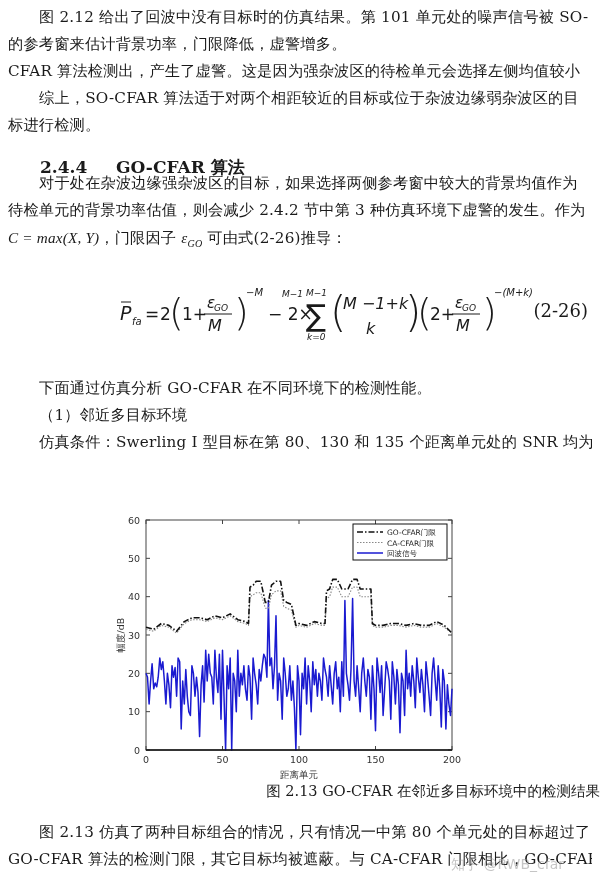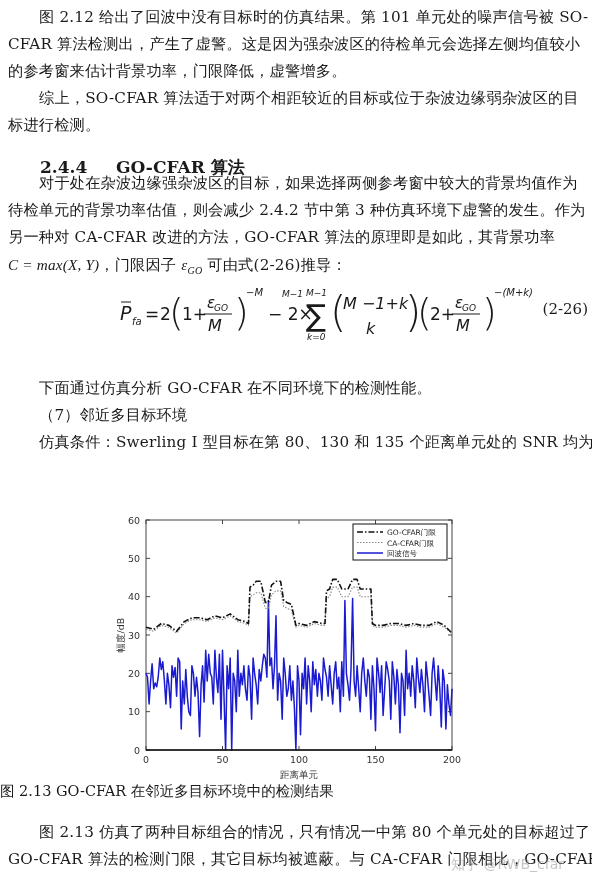--- a/index.html
+++ b/index.html
@@ -18,60 +18,59 @@
   .indent { padding-left: 31px; }
   .heading {
     position: absolute; left: 40px; top: 156px;
     font-size: 17px; font-weight: bold;
   }
   .heading .num { display: inline-block; width: 70px; }
   .formula {
     position: absolute; left: 0; top: 280px; width: 600px; height: 70px;
   }
   .formula .eq-no {
-    position: absolute; right: 12px; top: 20px; font-size: 15px;
+    position: absolute; right: 12px; top: 20px; font-size: 18px;
   }
   .math { font-family: "Liberation Serif", "DejaVu Serif", serif; }
   .figure { position: absolute; left: 0; top: 500px; width: 600px; height: 310px; }
   .caption {
-    position: absolute; left: 0; width: 600px; top: 782px; text-align: left;
+    position: absolute; left: 0; width: 600px; top: 782px; text-align: right;
     font-size: 14.5px;
   }
   .watermark {
     position: absolute; right: 36px; top: 856px;
     font-family: "DejaVu Sans", sans-serif; font-size: 14px;
     color: rgba(150,150,150,0.55);
   }
   svg text { font-family: "DejaVu Sans", "Liberation Sans", sans-serif; }
 </style>
 </head>
 <body>
 
 <div class="page">
 
   <div class="para" style="top:4px;">
     <span class="ln indent">图 2.12 给出了回波中没有目标时的仿真结果。第 101 单元处的噪声信号被 SO-</span>
+    <span class="ln">的参考窗来估计背景功率，门限降低，虚警增多。</span>
     <span class="ln">CFAR 算法检测出，产生了虚警。这是因为强杂波区的待检单元会选择左侧均值较小</span>
-    <span class="ln">的参考窗来估计背景功率，门限降低，虚警增多。</span>
   </div>
 
   <div class="para" style="top:85px;">
     <span class="ln indent">综上，SO-CFAR 算法适于对两个相距较近的目标或位于杂波边缘弱杂波区的目</span>
     <span class="ln">标进行检测。</span>
   </div>
 
   <div class="heading">
     <span class="num">2.4.4</span>
     <span>GO-CFAR 算法</span>
   </div>
 
   <div class="para" style="top:170px;">
     <span class="ln indent">对于处在杂波边缘强杂波区的目标，如果选择两侧参考窗中较大的背景均值作为</span>
     <span class="ln">待检单元的背景功率估值，则会减少 2.4.2 节中第 3 种仿真环境下虚警的发生。作为</span>
-    <span class="ln">另一种对 CA-CFAR 改进的方法，GO-CFAR 算法的原理即是如此，其背景功率</span>
     <span class="ln">
       <span class="math" style="font-style:italic;">C = max(X, Y)</span><span>，门限因子 </span><span class="math" style="font-style:italic;">ε</span><sub class="math" style="font-size:10px;font-style:italic;">GO</sub><span> 可由式(2-26)推导：</span>
     </span>
   </div>
 
   <div class="formula">
     <svg width="600" height="70" viewBox="0 0 600 70">
       <g class="math" font-family="Liberation Serif, DejaVu Serif, serif" fill="#1a1a1a">
 
         <line x1="121" y1="22" x2="131" y2="22" stroke="#1a1a1a" stroke-width="1"></line>
@@ -108,21 +107,21 @@
         <text x="456" y="51" font-size="16" font-style="italic">M</text>
         <text x="482" y="45" font-size="38" font-weight="100">)</text>
         <text x="494" y="16" font-size="10" font-style="italic">−(M+k)</text>
       </g>
     </svg>
     <span class="eq-no">(2-26)</span>
   </div>
 
   <div class="para" style="top:375px;">
     <span class="ln indent">下面通过仿真分析 GO-CFAR 在不同环境下的检测性能。</span>
-    <span class="ln indent">（7）邻近多目标环境</span>
+    <span class="ln indent">（1）邻近多目标环境</span>
     <span class="ln indent">仿真条件：Swerling I 型目标在第 80、130 和 135 个距离单元处的 SNR 均为 20dB，</span>
   </div>
 
   <div class="figure">
     <svg id="chart" width="600" height="310" viewBox="0 0 600 310">
         <rect x="146" y="20" width="306" height="230" fill="#fff" stroke="#444" stroke-width="1"></rect>
         <line x1="146" y1="250" x2="150" y2="250" stroke="#444"></line>
         <line x1="452" y1="250" x2="448" y2="250" stroke="#444"></line>
         <text x="140" y="253.5" font-size="9.5" text-anchor="end" fill="#333">0</text>
         <line x1="146" y1="211.66666666666669" x2="150" y2="211.66666666666669" stroke="#444"></line>

